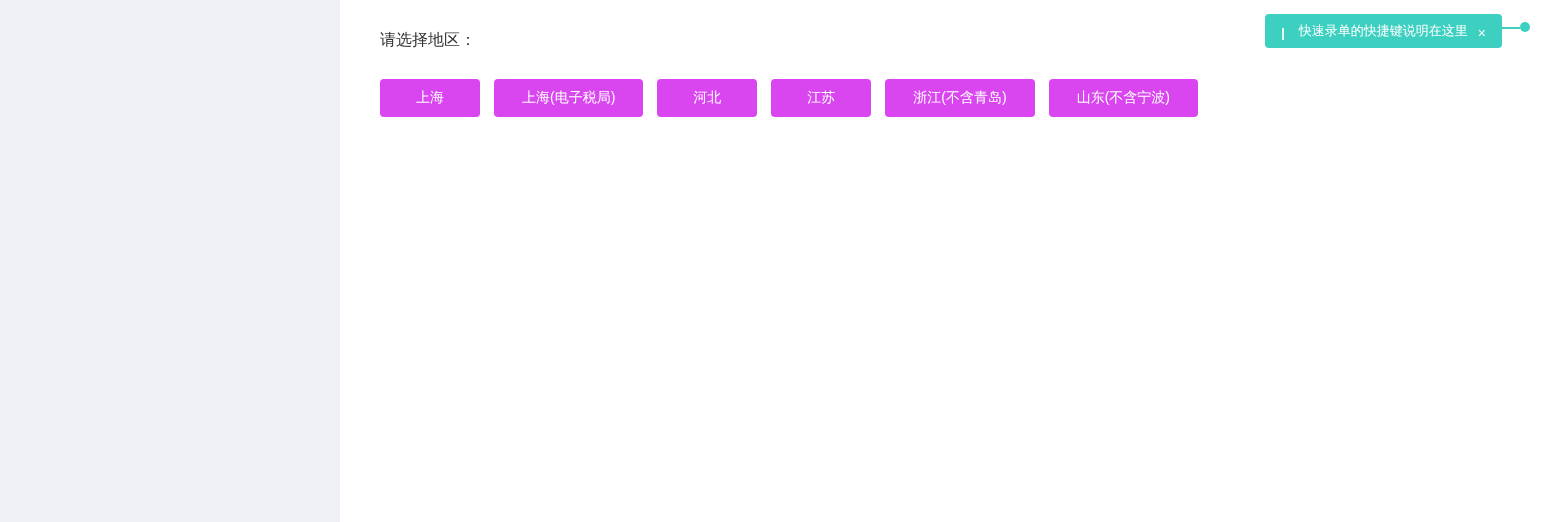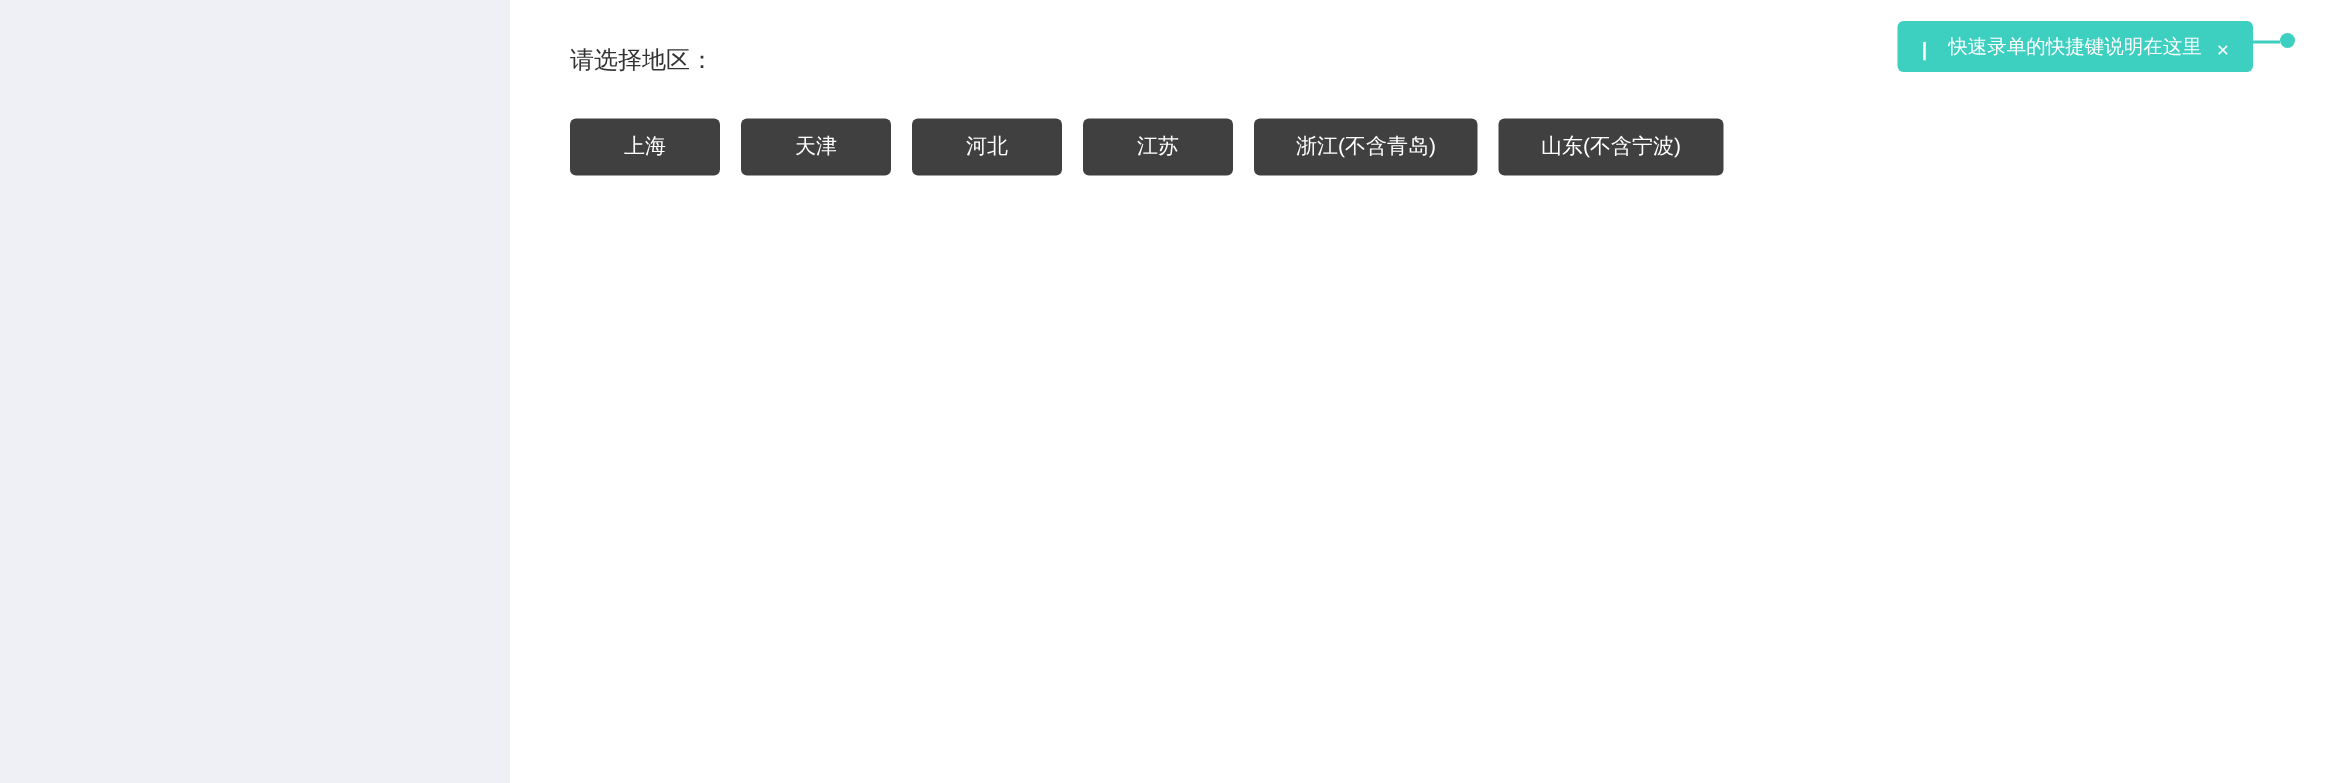--- a/index.html
+++ b/index.html
@@ -43,21 +43,21 @@
       margin-bottom: 28px;
     }
 
     .region-buttons {
       display: flex;
       flex-wrap: wrap;
       gap: 14px;
     }
 
     .region-btn {
-      background: #404040;
+      background: #d946ef;
       border: none;
       border-radius: 4px;
       color: #fff;
       font-size: 14px;
       padding: 10px 28px;
       cursor: pointer;
       white-space: nowrap;
       min-width: 100px;
       text-align: center;
     }
@@ -113,21 +113,21 @@
   </style>
 </head>
 <body>
 
 <div class="left-sidebar"></div>
 
 <div class="main-content">
   <div class="page-title">请选择地区：</div>
   <div class="region-buttons" id="region-buttons-container">
   <button class="region-btn">上海</button>
-      <button class="region-btn">天津</button>
+      <button class="region-btn">上海(电子税局)</button>
       <button class="region-btn">河北</button>
       <button class="region-btn">江苏</button>
       <button class="region-btn">浙江(不含青岛)</button>
       <button class="region-btn">山东(不含宁波)</button>
     </div>
 </div>
 
 <div class="tooltip-banner">
   <span>快速录单的快捷键说明在这里</span>
   <button class="tooltip-close">×</button>

